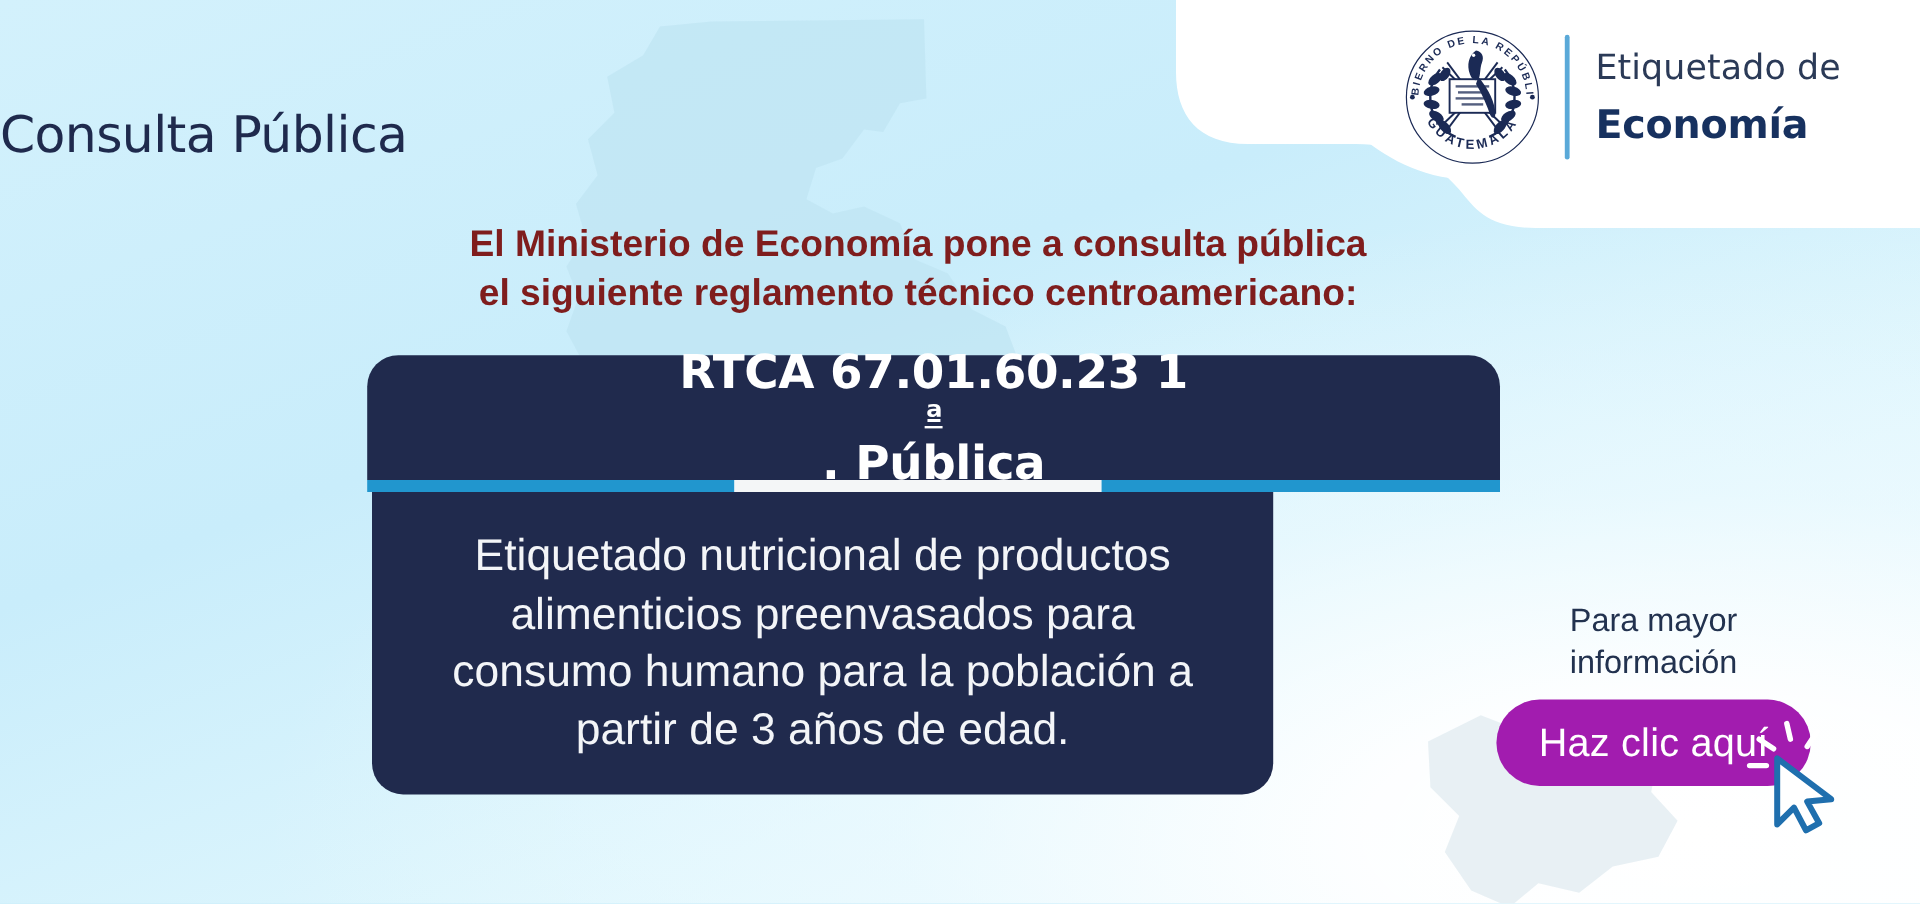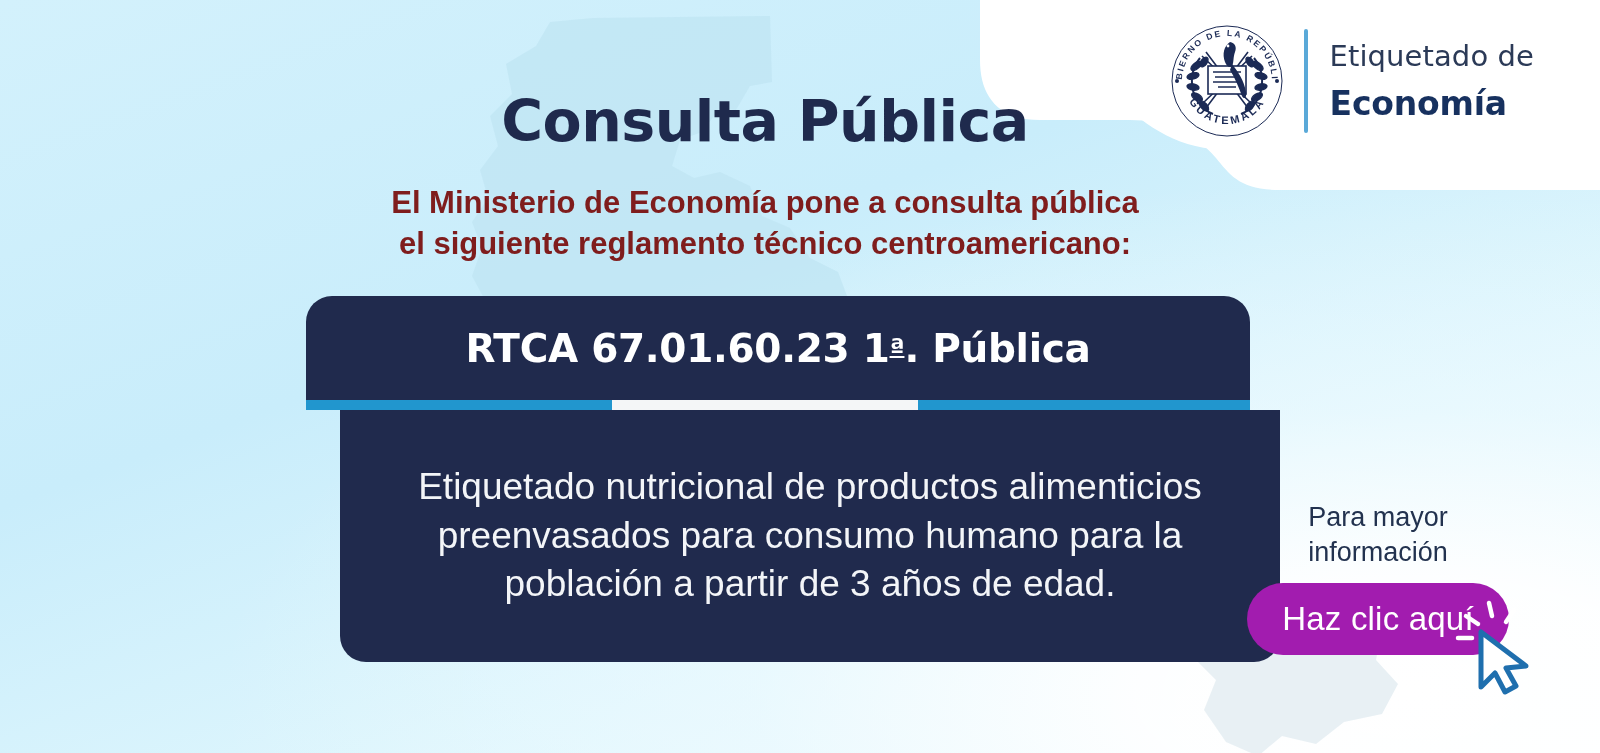--- a/index.html
+++ b/index.html
@@ -38,60 +38,59 @@
     font-family:"DejaVu Sans", sans-serif;
     font-size:29px; color:#2b3a57; letter-spacing:.1px; font-weight:400;
   }
   #brand-line2{
     font-family:"DejaVu Sans", sans-serif;
     font-size:33px; color:#17315f; font-weight:bold; letter-spacing:-.2px; margin-top:16px;
   }
 
   
   #headline{
-    position:absolute; top:88px; left:0; width:1530px; text-align:center;
-    font-family:"DejaVu Sans", sans-serif;
-    font-size:57px; font-weight:bold; color:#1f2a4d; letter-spacing:-.5px;
+    position:absolute; top:88px; left:0; width:1530px; 
+    font-family:"DejaVu Sans", sans-serif;
+    font-size:42px; font-weight:normal; color:#1f2a4d; letter-spacing:-.5px;
     z-index:5;
   }
   #subtitle{
     position:absolute; top:182px; left:0; width:1530px; text-align:center;
     font-size:31px; color:#7f1d1d; line-height:1.33; font-weight:700; z-index:5;
   }
 
   
   #card{
     position:absolute; left:310px; top:296px; width:940px; height:366px;
     z-index:4;
   }
   #card-head{
     position:absolute; left:-4px; top:0; width:944px; height:104px;
     background:#202a4d; border-radius:26px 26px 0 0;
   }
   #card-title{
     position:absolute; left:-4px; top:0; width:944px; height:104px;
     display:flex; align-items:center; justify-content:center;
     font-family:"DejaVu Sans", sans-serif;
-    font-size:39px; font-weight:bold; color:#ffffff; letter-spacing:-.3px;
+    font-size:39px; font-weight:bold; color:#ffffff; letter-spacing:-.3px;flex-direction:column;
   }
   #card-title .ord{ font-size:27px; vertical-align:12px; text-decoration:underline;
                     text-underline-offset:-2px; }
   #card-rule{
     position:absolute; left:-4px; top:104px; width:944px; height:10px;
     display:flex;
   }
   #card-rule .seg-blue{ flex:0 0 306px; background:#2196ce; }
   #card-rule .seg-white{ flex:0 0 306px; background:#f4f6f7; }
   #card-rule .seg-blue2{ flex:1; background:#2196ce; }
   #card-body{
-    position:absolute; left:0; top:114px; width:940px; height:252px;
+    position:absolute; left:0; top:114px; width:751px; height:252px;
     background:#202a4d; border-radius:0 0 26px 26px;
     display:flex; align-items:center; justify-content:center;
     padding:0 46px;
-    margin-left:30px;
   }
   #card-body-text{
     text-align:center; color:#f3f5f8; font-size:37px; line-height:1.31;
     font-weight:400;
   }
 
   
   #cta{
     position:absolute; left:1238px; top:500px; width:280px; z-index:6;
     text-align:center;

